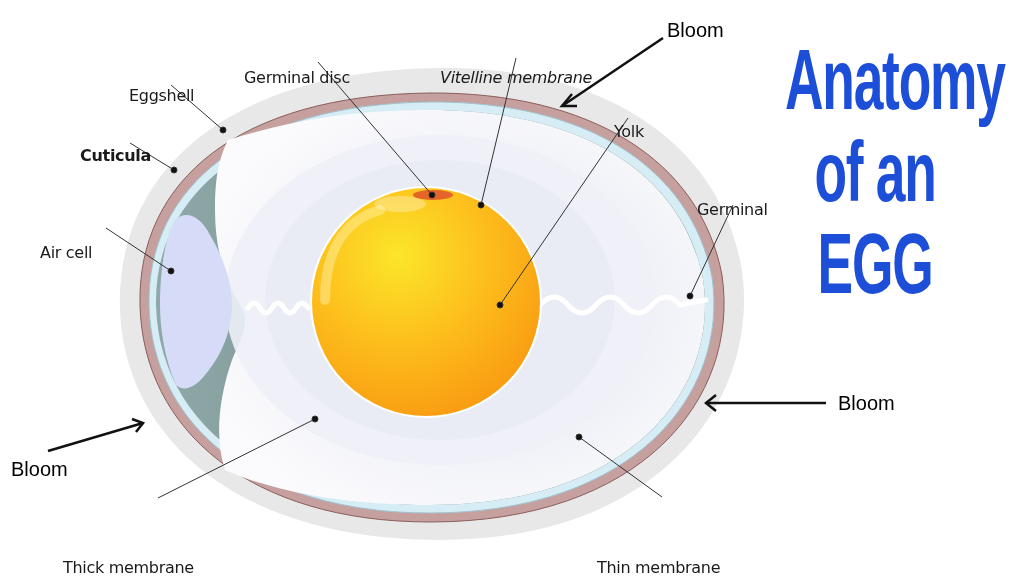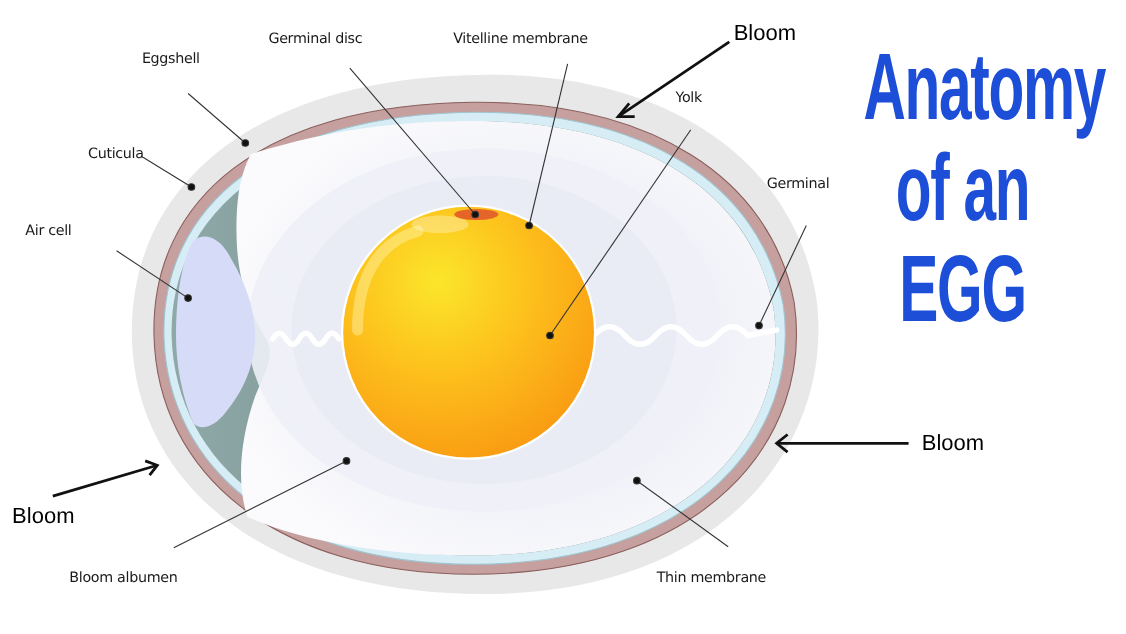--- a/index.html
+++ b/index.html
@@ -1,18 +1,18 @@
 <!DOCTYPE html>
 <html><head>
 <meta charset="utf-8">
 <style>
   html, body { margin: 0; padding: 0; background: #ffffff; }
   body { width: 1024px; height: 576px; overflow: hidden; position: relative; font-family: "DejaVu Sans", sans-serif; }
   #diagram { position: absolute; left: 0; top: 0; width: 1024px; height: 576px; }
-  .label { position: absolute; font-family: "DejaVu Sans", sans-serif; font-size: 13px; color: #1a1a1a; white-space: nowrap; letter-spacing: -0.3px; }
+  .label { position: absolute; font-family: "DejaVu Sans", sans-serif; font-size: 16px; color: #1a1a1a; white-space: nowrap; letter-spacing: -0.3px; margin-top: 40px; }
   .bloom { position: absolute; font-family: "Liberation Sans", sans-serif; font-weight: normal; font-size: 20px; color: #000000; white-space: nowrap; }
   .title { position: absolute; font-family: "Liberation Sans", sans-serif; font-weight: bold; color: #1d4ed8; text-align: center; line-height: 1; transform-origin: center; }
   .title-line { display: block; font-size: 82px; transform: scaleX(0.62); letter-spacing: -2px; }
 </style>
 </head>
 <body>
 
 <svg id="diagram" viewBox="0 0 1024 576" xmlns="http://www.w3.org/2000/svg">
   <defs>
     <radialGradient id="yolkGrad" cx="0.38" cy="0.3" r="0.75">
@@ -106,27 +106,27 @@
     <line x1="826" y1="403" x2="706" y2="403"></line>
     <polyline points="716,395 706,403 716,411"></polyline>
   </g>
   <g stroke="#111" stroke-width="2.5" fill="none">
     <line x1="48" y1="451" x2="143" y2="423"></line>
     <polyline points="132,419 143,423 136,432"></polyline>
   </g>
 </svg>
 
 <div class="label" style="left:244px; top:28px;">Germinal disc</div>
-<div class="label" style="left:412px; top:28px;">Vitelline membrane</div>
+<div class="label" style="left:440px; top:28px;font-style:italic;">Vitelline membrane</div>
 <div class="label" style="left:129px; top:46px;">Eggshell</div>
-<div class="label" style="left:80px; top:133px;">Cuticula</div>
-<div class="label" style="left:23px; top:203px;">Air cell</div>
+<div class="label" style="left:80px; top:106px;font-weight:bold;">Cuticula</div>
+<div class="label" style="left:40px; top:203px;">Air cell</div>
 <div class="label" style="left:614px; top:82px;">Yolk</div>
 <div class="label" style="left:697px; top:160px;">Germinal</div>
-<div class="label" style="left:63px; top:518px;">Bloom albumen</div>
+<div class="label" style="left:63px; top:518px;">Thick membrane</div>
 <div class="label" style="left:597px; top:518px;">Thin membrane</div>
 
 <div class="bloom" style="left:667px; top:19px;">Bloom</div>
 <div class="bloom" style="left:838px; top:392px;">Bloom</div>
 <div class="bloom" style="left:11px; top:458px;">Bloom</div>
 
 <div class="title" style="left:730px; top:36px; width:290px;">
   <span class="title-line" style="font-size:86px; margin-bottom:6px;">Anatomy</span>
   <span class="title-line" style="font-size:86px; margin-bottom:6px;">of an</span>
   <span class="title-line" style="font-size:86px;">EGG</span>

